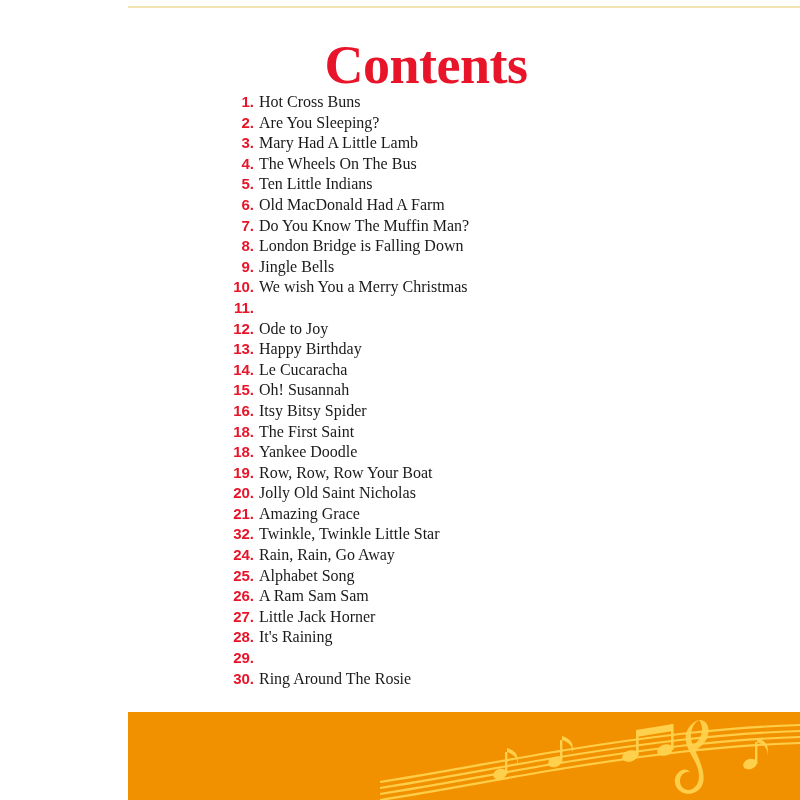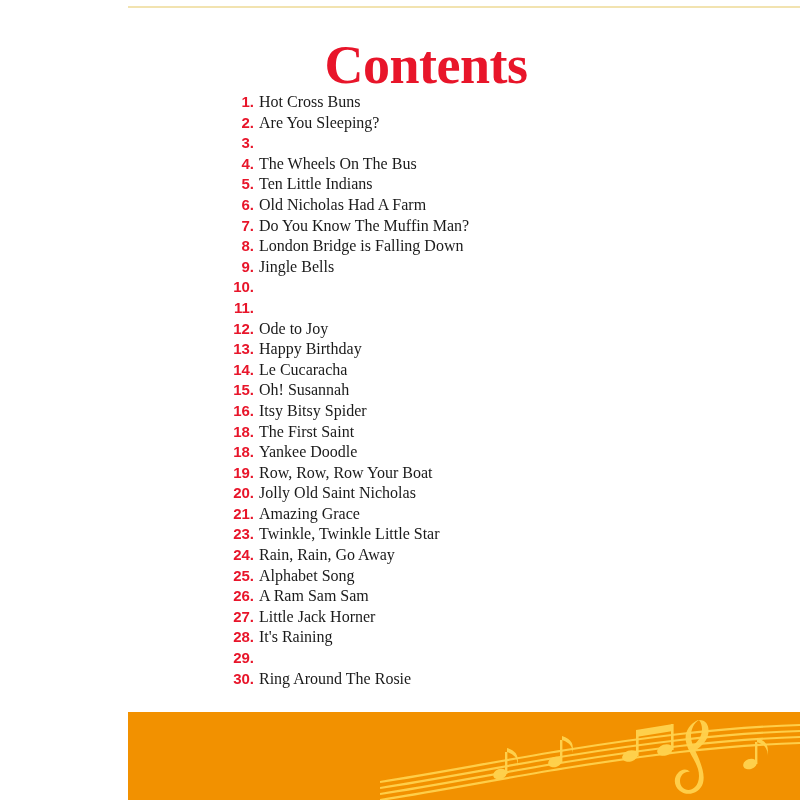--- a/index.html
+++ b/index.html
@@ -112,47 +112,49 @@
       <div class="toc-item">
         <span class="toc-num">1.</span>
         <span class="toc-title">Hot Cross Buns</span>
       </div>
       <div class="toc-item">
         <span class="toc-num">2.</span>
         <span class="toc-title">Are You Sleeping?</span>
       </div>
       <div class="toc-item">
         <span class="toc-num">3.</span>
+        <span class="toc-title">Mary Had A Little Lamb</span>
       </div>
       <div class="toc-item">
         <span class="toc-num">4.</span>
         <span class="toc-title">The Wheels On The Bus</span>
       </div>
       <div class="toc-item">
         <span class="toc-num">5.</span>
         <span class="toc-title">Ten Little Indians</span>
       </div>
       <div class="toc-item">
         <span class="toc-num">6.</span>
-        <span class="toc-title">Old Nicholas Had A Farm</span>
+        <span class="toc-title">Old MacDonald Had A Farm</span>
       </div>
       <div class="toc-item">
         <span class="toc-num">7.</span>
         <span class="toc-title">Do You Know The Muffin Man?</span>
       </div>
       <div class="toc-item">
         <span class="toc-num">8.</span>
         <span class="toc-title">London Bridge is Falling Down</span>
       </div>
       <div class="toc-item">
         <span class="toc-num">9.</span>
         <span class="toc-title">Jingle Bells</span>
       </div>
       <div class="toc-item">
         <span class="toc-num">10.</span>
+        <span class="toc-title">We wish You a Merry Christmas</span>
       </div>
       <div class="toc-item">
         <span class="toc-num">11.</span>
       </div>
       <div class="toc-item">
         <span class="toc-num">12.</span>
         <span class="toc-title">Ode to Joy</span>
       </div>
       <div class="toc-item">
         <span class="toc-num">13.</span>
@@ -184,21 +186,21 @@
       </div>
       <div class="toc-item">
         <span class="toc-num">20.</span>
         <span class="toc-title">Jolly Old Saint Nicholas</span>
       </div>
       <div class="toc-item">
         <span class="toc-num">21.</span>
         <span class="toc-title">Amazing Grace</span>
       </div>
       <div class="toc-item">
-        <span class="toc-num">23.</span>
+        <span class="toc-num">32.</span>
         <span class="toc-title">Twinkle, Twinkle Little Star</span>
       </div>
       <div class="toc-item">
         <span class="toc-num">24.</span>
         <span class="toc-title">Rain, Rain, Go Away</span>
       </div>
       <div class="toc-item">
         <span class="toc-num">25.</span>
         <span class="toc-title">Alphabet Song</span>
       </div>

